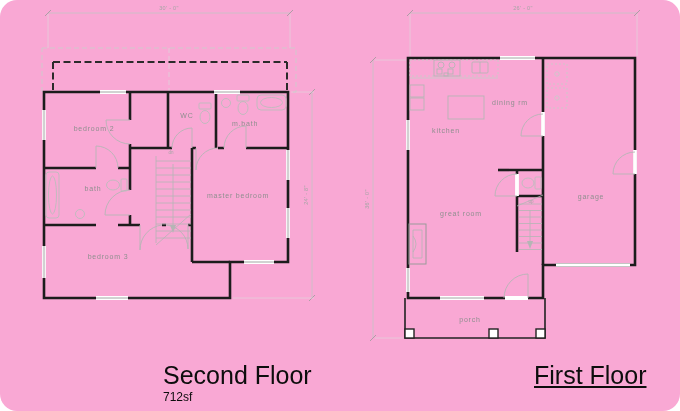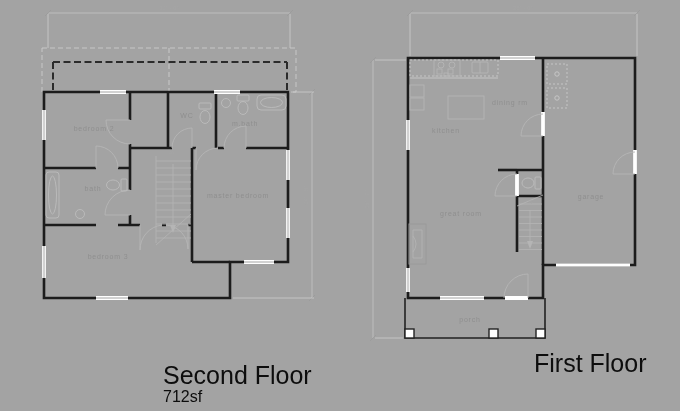--- a/index.html
+++ b/index.html
@@ -1,26 +1,26 @@
 <!DOCTYPE html>
 <html><head>
 <meta charset="utf-8">
 <style>
   html,body{margin:0;padding:0;background:#ffffff;}
-  #canvas{position:relative;width:680px;height:411px;background:#a3a3a3;overflow:hidden;
-          font-family:"Liberation Sans",sans-serif;}
+  #canvas{position:relative;width:680px;height:411px;background:#f9a8d4;overflow:hidden;
+          font-family:"Liberation Sans",sans-serif;border-radius:17px;}
   svg{position:absolute;left:0;top:0;}
   .room-label{font-family:"Liberation Sans",sans-serif;font-size:7px;letter-spacing:0.8px;
               fill:#8f8f8f;text-anchor:middle;}
   .dim-label{font-family:"Liberation Sans",sans-serif;font-size:5.5px;letter-spacing:0.3px;
              fill:#a5a5a5;text-anchor:middle;}
   .stair-label{font-family:"Liberation Sans",sans-serif;font-size:4.5px;fill:#a5a5a5;text-anchor:middle;}
   .title-block{position:absolute;color:#0d0d0d;}
   .title-main{font-size:25px;line-height:26px;font-weight:400;}
-  .title-area{font-size:16px;line-height:18px;font-weight:400;}
+  .title-area{font-size:12px;line-height:18px;font-weight:400;}
 </style>
 </head>
 <body>
 
 <div id="canvas">
 
 <svg width="680" height="358" viewBox="0 0 680 358">
 
   <g>
 
@@ -197,17 +197,17 @@
     <text class="room-label" x="461" y="216">great room</text>
     <text class="room-label" x="591" y="199">garage</text>
     <text class="room-label" x="470" y="322">porch</text>
   </g>
 </svg>
 
   <div class="title-block" style="left:163px;top:362px;">
     <div class="title-main">Second Floor</div>
     <div class="title-area">712sf</div>
   </div>
-  <div class="title-block" style="left:534px;top:350px;">
+  <div class="title-block" style="left:534px;top:362px;text-decoration:underline;">
     <div class="title-main">First Floor</div>
   </div>
 
 </div>
 
 </body></html>

